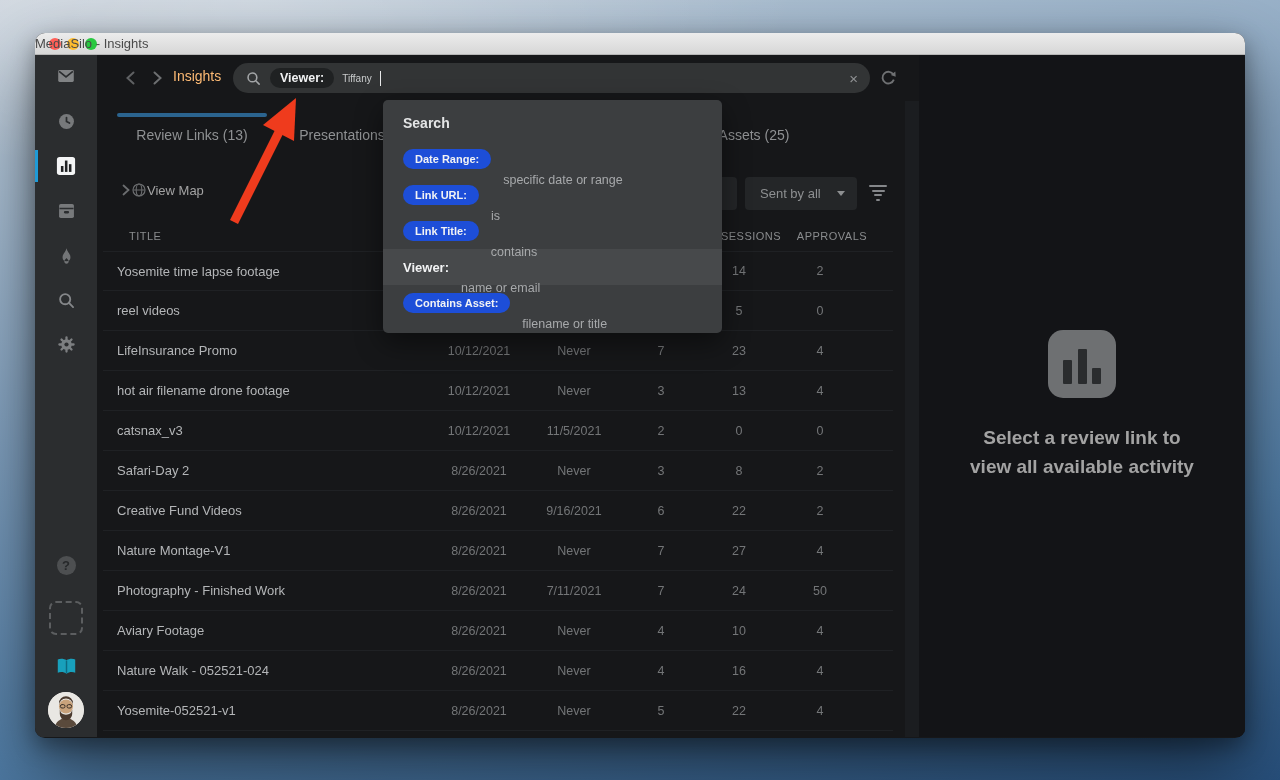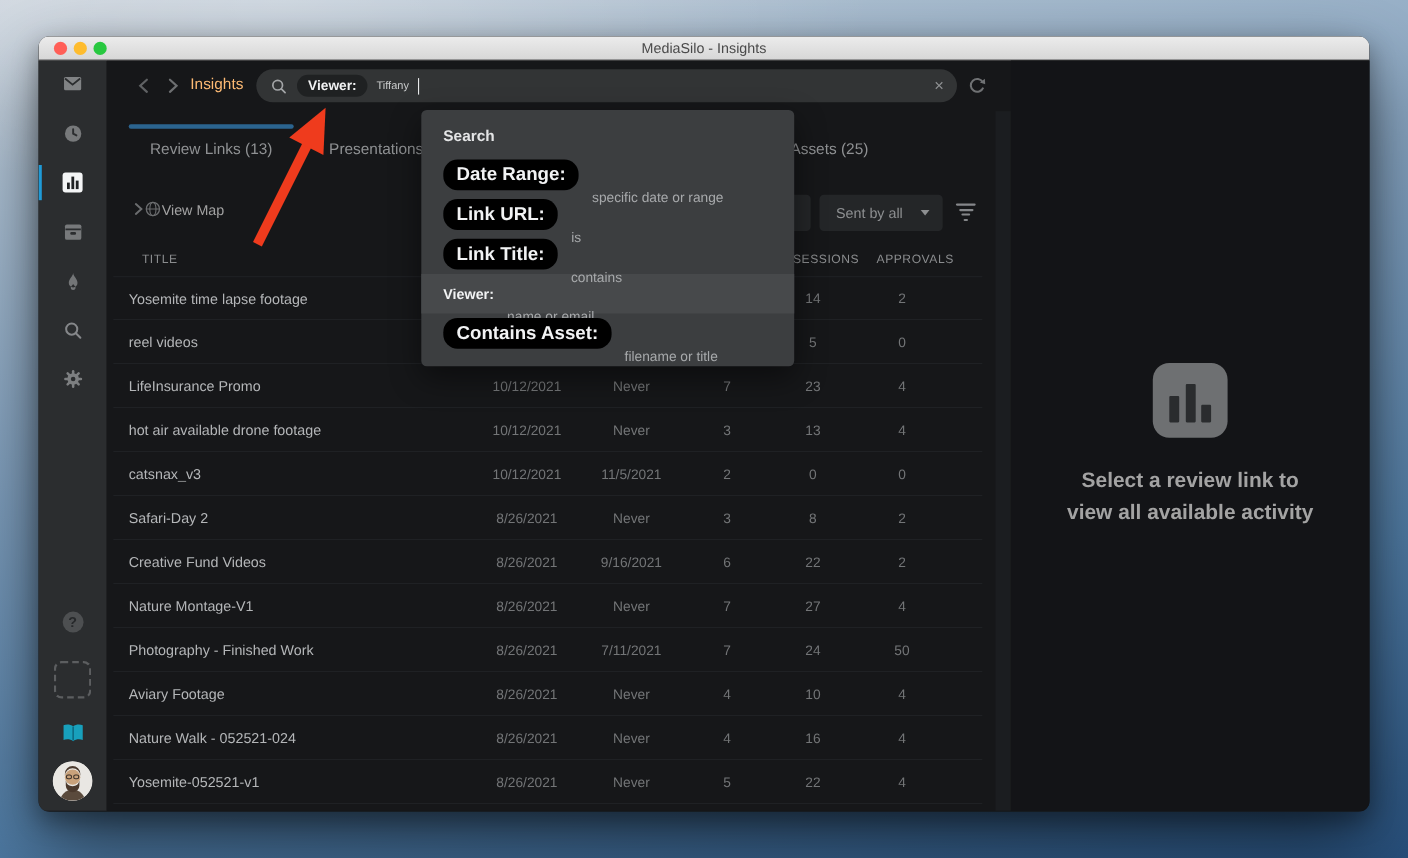--- a/index.html
+++ b/index.html
@@ -19,21 +19,21 @@
     box-shadow:0 30px 70px rgba(0,0,0,.5), 0 8px 22px rgba(0,0,0,.35);
     background:#161719;
   }
   .titlebar {
     height:22px; position:relative;
     background:linear-gradient(#ececec, #d7d7d7);
     border-bottom:1px solid #b6b6b6;
   }
   .titlebar .title {
     position:absolute; left:0; right:0; top:0; height:22px;
-    text-align:center; font-size:13px; line-height:22px; color:#4a4a4a;
+    text-align:left; font-size:13px; line-height:22px; color:#4a4a4a;
   }
   .tl { position:absolute; top:5px; width:12px; height:12px; border-radius:50%; }
   .tl.red { left:14px; background:#ff5f57; }
   .tl.yellow { left:32px; background:#febc2e; }
   .tl.green { left:50px; background:#28c840; }
 
   .app { display:flex; height:682px; }
 
   
   .sidebar { width:62px; background:#2b2d2f; position:relative; flex:none; }
@@ -104,21 +104,21 @@
   
   .spanel {
     position:absolute; left:286px; top:45px; width:339px; height:233px;
     background:#3c3e40; border-radius:5px; z-index:50;
     box-shadow:0 10px 28px rgba(0,0,0,.45);
   }
   .sp-title { padding:15px 0 0 20px; color:#e4e5e6; font-size:14px; font-weight:bold; }
   .sp-list { margin-top:10px; }
   .sp-row { height:36px; display:flex; align-items:center; gap:12px; padding-left:20px; }
   .sp-row.hl { background:#47494b; }
-  .sp-pill { background:#000000; border-radius:13px; padding:4px 12px; color:#f2f3f4; font-weight:bold; font-size:17px;text-align:center; }
+  .sp-pill { background:#1d4ed8; border-radius:13px; padding:4px 12px; color:#f2f3f4; font-weight:bold; font-size:11px;text-align:center; }
   .sp-plain { color:#f2f3f4; font-weight:bold; font-size:13px; padding:4px 0; }
   .sp-hint { color:#a7a9ab; font-size:12.5px;margin-top:41px; }
 
   .arrow-overlay { position:absolute; inset:0; z-index:60; pointer-events:none; }
   svg { display:block; }
 </style>
 </head>
 <body>
 
 <div class="window">
@@ -307,21 +307,21 @@
           </div>
           <div class="trow">
             <div class="td c-title">LifeInsurance Promo</div>
             <div class="td c-created">10/12/2021</div>
             <div class="td c-expires">Never</div>
             <div class="td c-viewers">7</div>
             <div class="td c-sessions">23</div>
             <div class="td c-approvals">4</div>
           </div>
           <div class="trow">
-            <div class="td c-title">hot air available drone footage</div>
+            <div class="td c-title">hot air filename drone footage</div>
             <div class="td c-created">10/12/2021</div>
             <div class="td c-expires">Never</div>
             <div class="td c-viewers">3</div>
             <div class="td c-sessions">13</div>
             <div class="td c-approvals">4</div>
           </div>
           <div class="trow">
             <div class="td c-title">catsnax_v3</div>
             <div class="td c-created">10/12/2021</div>
             <div class="td c-expires">11/5/2021</div>

